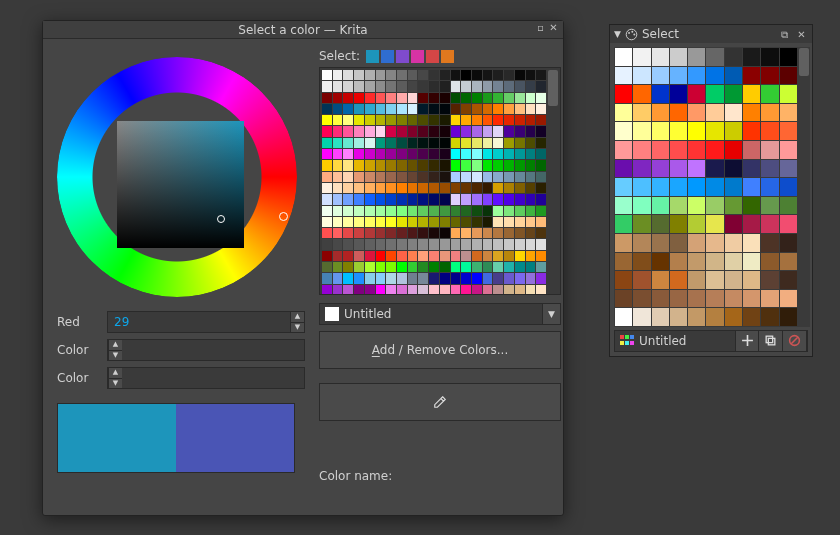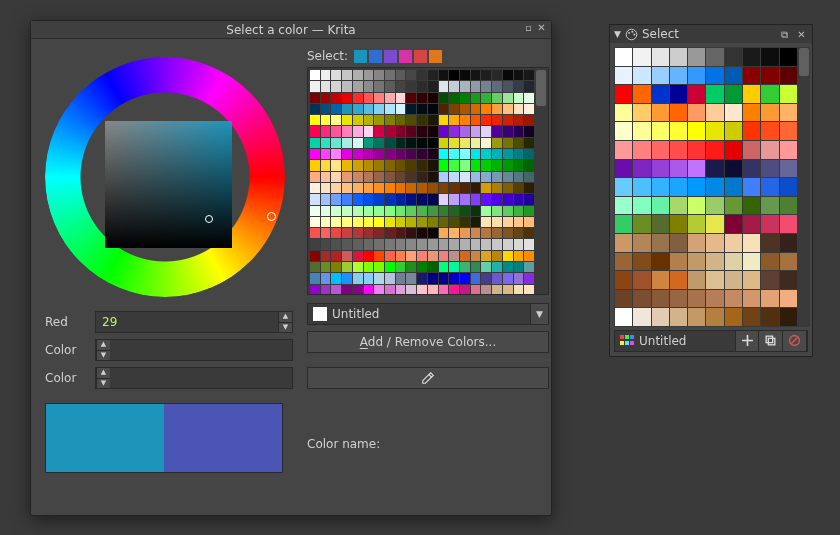--- a/index.html
+++ b/index.html
@@ -1,36 +1,36 @@
 <!DOCTYPE html>
 <html><head>
 <meta charset="utf-8">
 <style>
 * { box-sizing:border-box; margin:0; padding:0; font-family:"DejaVu Sans","Segoe UI",sans-serif; font-size:12px; color:#d0d0d0; }
 body { background:#3a3a3a; width:840px; height:535px; position:relative; overflow:hidden; }
 
 
-.dialog { position:absolute; left:30px; top:20px; width:522px; height:496px; background:#454545; border:1px solid #222; border-radius:3px; box-shadow:0 4px 18px rgba(0,0,0,.5); }
+.dialog { position:absolute; left:42px; top:20px; width:522px; height:496px; background:#454545; border:1px solid #222; border-radius:3px; box-shadow:0 4px 18px rgba(0,0,0,.5); }
 .titlebar { height:18px; background:#3f3f3f; border-bottom:1px solid #2a2a2a; display:flex; align-items:center; justify-content:center; position:relative; }
 .titlebar .ctrls { position:absolute; right:4px; top:1px; display:flex; gap:2px; }
 .titlebar .ctrls span { width:11px; height:11px; font-size:10px; line-height:11px; text-align:center; color:#bbb; cursor:pointer; }
 
 .body { padding:10px 14px 12px 14px; display:grid; grid-template-columns:248px 1fr; grid-template-rows:auto auto; column-gap:14px; row-gap:8px; }
 
 
 .wheel-wrap { width:240px; height:240px; position:relative; margin-top:8px; }
 .ring { width:240px; height:240px; border-radius:50%; background:conic-gradient(from 90deg,#ff0000,#ffff00,#00ff00,#00ffff,#0000ff,#ff00ff,#ff0000); -webkit-mask:radial-gradient(circle,transparent 84px,#000 85px); mask:radial-gradient(circle,transparent 84px,#000 85px); }
 .sv-box { position:absolute; left:60px; top:64px; width:127px; height:127px; background:linear-gradient(to top,#000,rgba(0,0,0,0)),linear-gradient(to right,#888,#1d95bb); }
 .pick-sv { position:absolute; width:8px; height:8px; border:1px solid #fff; border-radius:50%; left:160px; top:158px; }
 .pick-ring { position:absolute; width:9px; height:9px; border:1px solid #fff; border-radius:50%; left:222px; top:155px; }
 
 
 .rgbgrid { margin-top:14px; display:grid; grid-template-columns:50px 1fr; row-gap:6px; align-items:center; }
 .spin { display:flex; height:22px; background:#3a3a3a; border:1px solid #2a2a2a; }
-.spin input { flex:1; background:transparent; border:0; padding:0 6px; color:#bef264; outline:none; }
+.spin input { flex:1; background:transparent; border:0; padding:0 6px; color:#0ea5e9; outline:none; }
 .spin .btns { width:14px; display:flex; flex-direction:column; }
 .spin .btns span { flex:1; font-size:7px; text-align:center; line-height:8px; background:#4b4b4b; border-left:1px solid #2a2a2a; cursor:pointer; }
 .spin .btns span:first-child{border-bottom:1px solid #2a2a2a;}
 
 
 .preview { margin-top:14px; height:70px; width:238px; display:flex; border:1px solid #2a2a2a; }
 .preview div{flex:1;}
 
 
 .rcol { display:flex; flex-direction:column; }
@@ -39,21 +39,21 @@
 
 .swatch-grid { width:242px; height:228px; background:#3a3a3a; border:1px solid #2a2a2a; padding:2px 14px 2px 2px; position:relative; display:grid; grid-template-columns:repeat(21,1fr); grid-auto-rows:10.3px; gap:1px; overflow:hidden;}
 .swatch-grid .c{ width:100%; height:100%; }
 .scroll-slot{position:absolute;right:2px;top:2px;bottom:2px;width:10px;background:#3a3a3a;}
 .scroll-thumb{position:absolute;right:2px;top:2px;width:10px;height:36px;background:#606060;border-radius:2px;}
 
 .combo { margin-top:8px; height:22px; display:flex; align-items:center; background:#3a3a3a; border:1px solid #2a2a2a; }
 .combo .csw { width:14px; height:14px; margin:0 5px; background:#fff;}
 .combo .arrow{ width:18px; text-align:center; font-size:9px; background:#4a4a4a; align-self:stretch; display:flex; align-items:center; justify-content:center; border-left:1px solid #2a2a2a;}
 
-.btn { height:22px; background:#4a4a4a; border:1px solid #2a2a2a; display:flex; align-items:center; justify-content:center; cursor:pointer; }
+.btn { height:38px; background:#4a4a4a; border:1px solid #2a2a2a; display:flex; align-items:center; justify-content:center; cursor:pointer; }
 .addrm{ margin-top:6px;}
 .eyedrop{ margin-top:14px; width:242px;}
 .eyedrop svg{width:14px;height:14px;}
 
 .namerow{ margin-top:48px; display:flex; align-items:center; gap:14px;}
 .namerow .lbl{ width:106px;}
 .namerow input{ flex:1; height:22px; background:#3a3a3a; border:1px solid #2a2a2a; padding:0 6px; color:#ddd;}
 
 .dlg-buttons{ position:absolute; right:14px; bottom:10px; display:flex; gap:8px;}
 .dlg-buttons .btn{ width:74px;}

